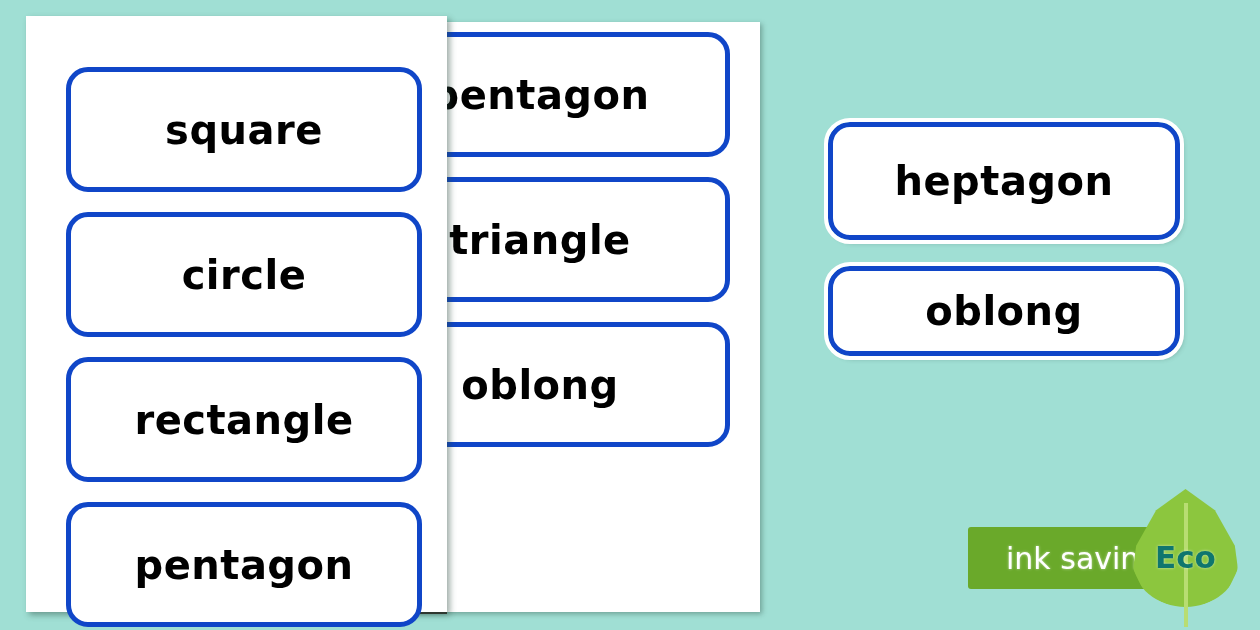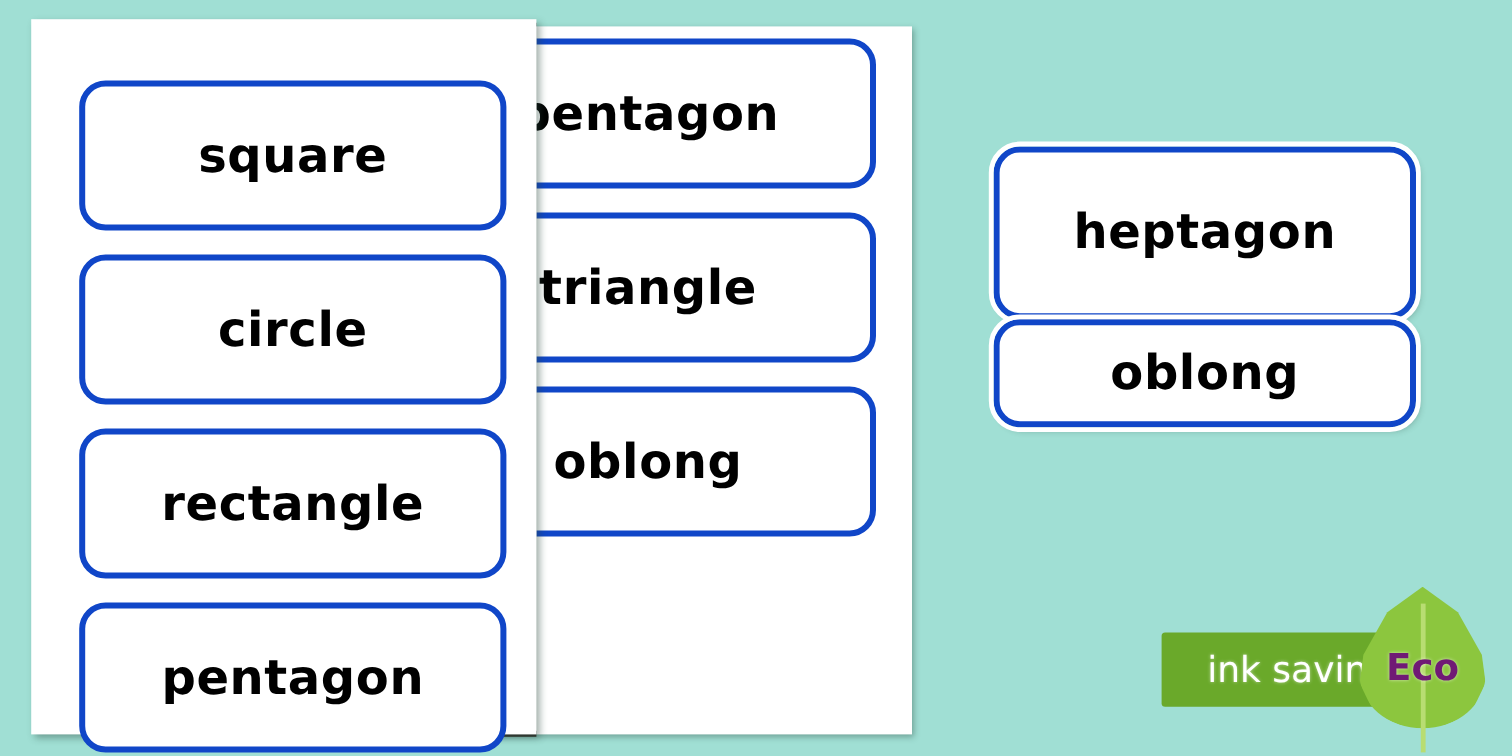--- a/index.html
+++ b/index.html
@@ -200,21 +200,21 @@
   }
   #eco-leaf-label {
     position: absolute;
     left: 0;
     top: 50px;
     width: 100%;
     text-align: center;
     font-family: "DejaVu Sans", "Liberation Sans", sans-serif;
     font-weight: 700;
     font-size: 31px;
-    color: #701a75;
+    color: #0f766e;
     text-shadow: 0 0 3px rgba(255,255,255,.6);
   }
 </style>
 </head>
 <body>
 
 <div id="page-spread">
 
   <div id="sheet-right-shadow"></div>
 
@@ -247,21 +247,21 @@
     </div>
     <div class="card" style="top:145px">
       <span class="card-label">circle</span>
     </div>
     <div class="card" style="top:435px">
       <span class="card-label">pentagon</span>
     </div>
   </div>
 </div>
 
-<div class="float-card" style="left:828px; top:122px; width:352px; height:144px;">
+<div class="float-card" style="left:828px; top:122px; width:352px; height:118px;">
   <span class="card-label">heptagon</span>
 </div>
 
 <div class="float-card" style="left:828px; top:266px; width:352px; height:90px;">
   <span class="card-label">oblong</span>
 </div>
 
 <div id="eco-badge">
   <div id="eco-bar">
     <span id="eco-bar-label">ink saving</span>

